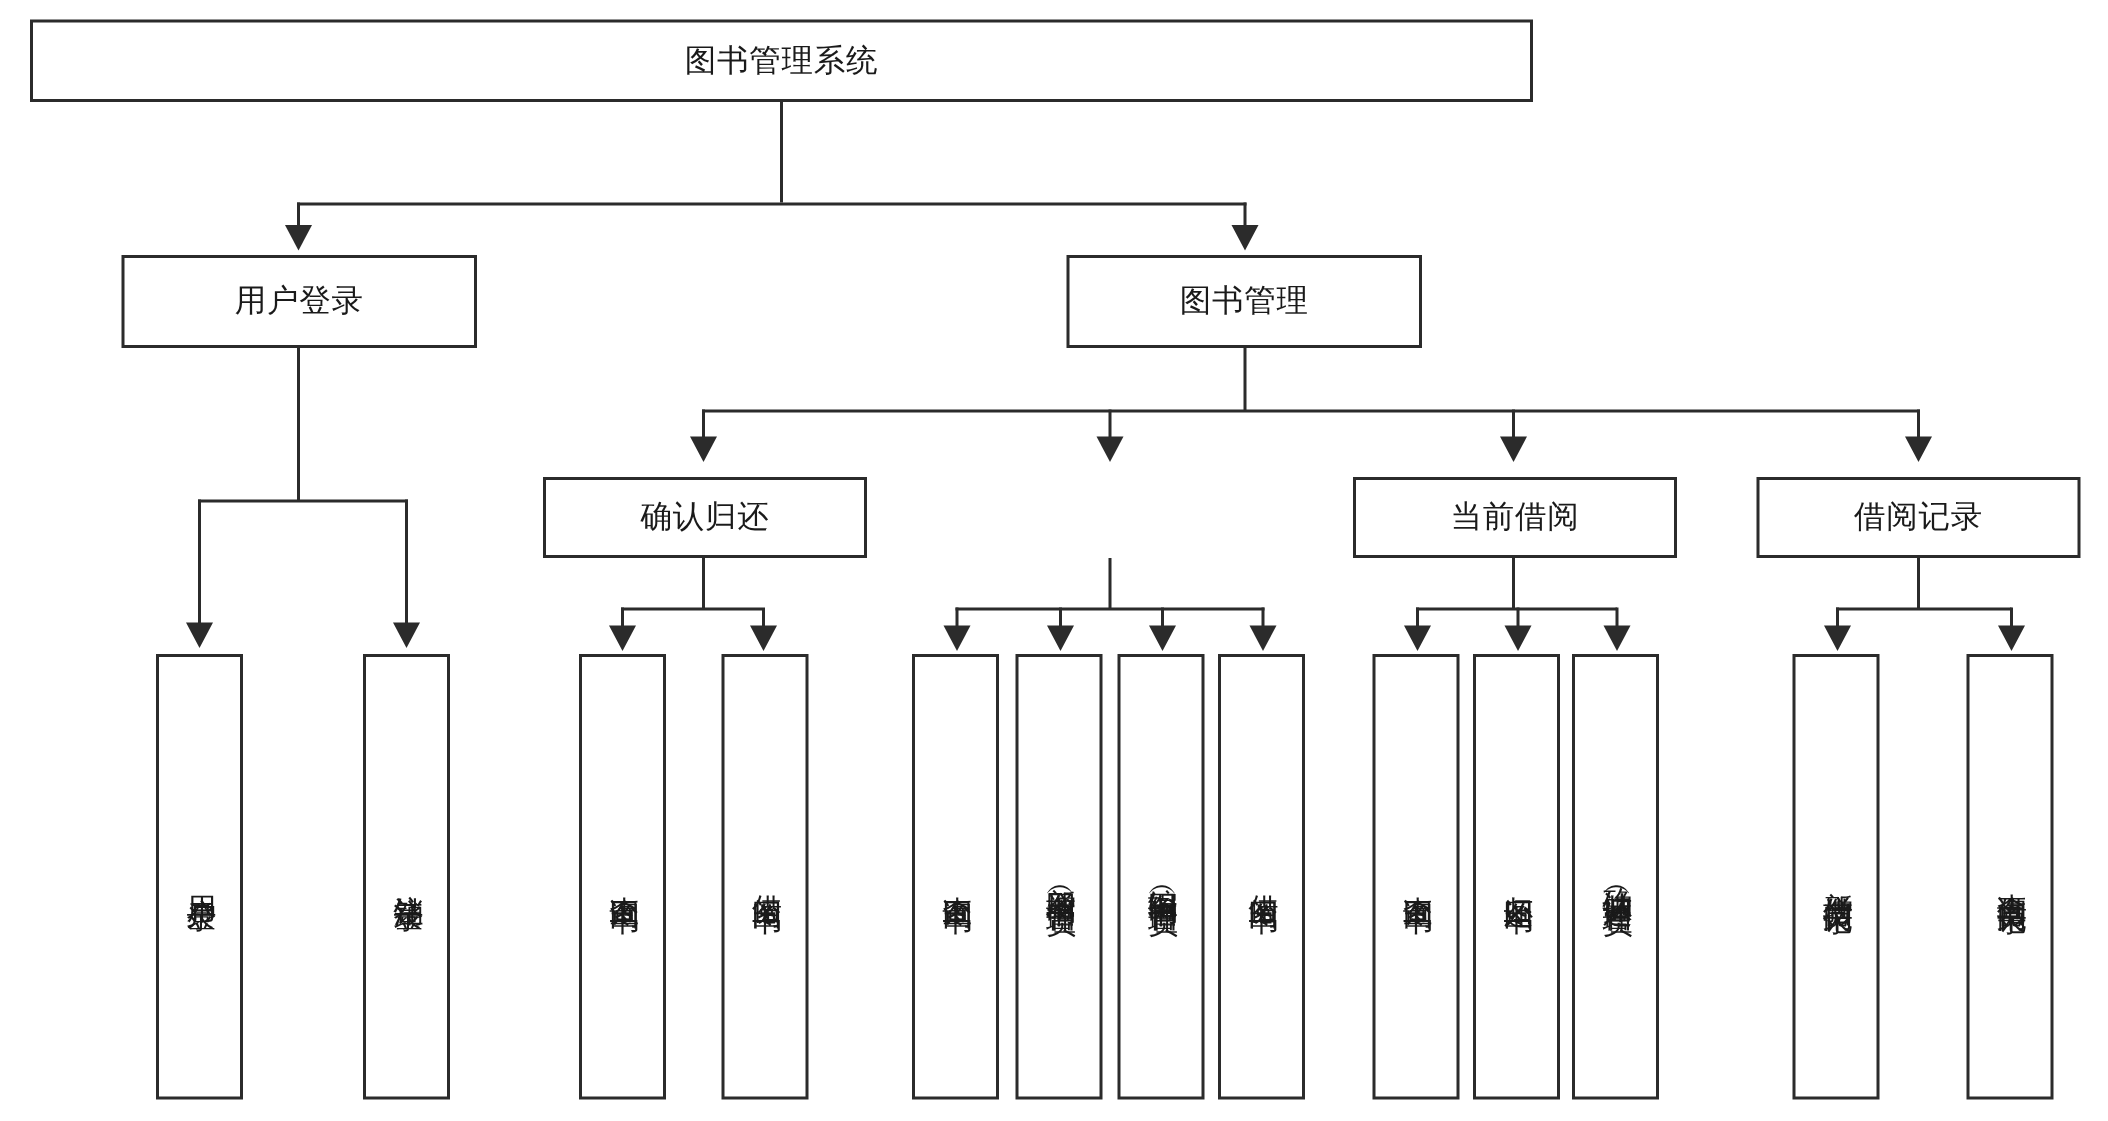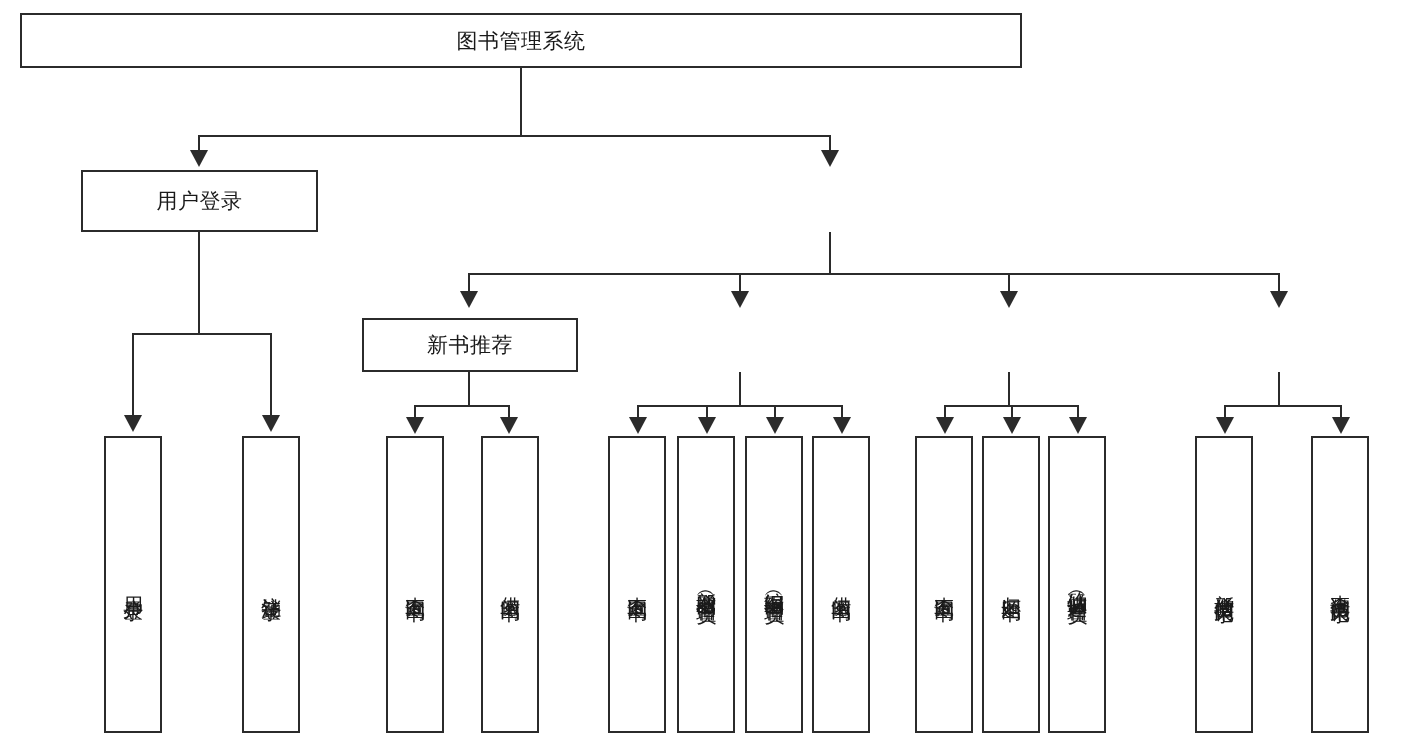--- a/index.html
+++ b/index.html
@@ -98,41 +98,50 @@
 
   <div class="line-v" style="left:198px; top:135px; height:17px;"></div>
   <div class="arrow" style="left:190px; top:150px;"></div>
   <div class="line-v" style="left:829px; top:135px; height:17px;"></div>
   <div class="arrow" style="left:821px; top:150px;"></div>
 
   <div class="node h-node" style="left:81px; top:170px; width:237px; height:62px;">
     <span class="node-label">用户登录</span>
   </div>
 
+  <div class="node h-node" style="left:711px; top:170px; width:237px; height:62px;">
+    <span class="node-label">图书管理</span>
+  </div>
 
   <div class="line-v" style="left:198px; top:232px; height:102px;"></div>
   <div class="line-h" style="left:132px; top:333px; width:140px;"></div>
   <div class="line-v" style="left:132px; top:333px; height:84px;"></div>
   <div class="arrow" style="left:124px; top:415px;"></div>
   <div class="line-v" style="left:270px; top:333px; height:84px;"></div>
   <div class="arrow" style="left:262px; top:415px;"></div>
 
   <div class="line-v" style="left:829px; top:232px; height:42px;"></div>
   <div class="line-h" style="left:468px; top:273px; width:812px;"></div>
   <div class="line-v" style="left:468px; top:273px; height:20px;"></div>
   <div class="arrow" style="left:460px; top:291px;"></div>
   <div class="line-v" style="left:739px; top:273px; height:20px;"></div>
   <div class="arrow" style="left:731px; top:291px;"></div>
   <div class="line-v" style="left:1008px; top:273px; height:20px;"></div>
   <div class="arrow" style="left:1000px; top:291px;"></div>
   <div class="line-v" style="left:1278px; top:273px; height:20px;"></div>
   <div class="arrow" style="left:1270px; top:291px;"></div>
 
   <div class="node h-node" style="left:362px; top:318px; width:216px; height:54px;">
-    <span class="node-label">新书推荐</span>
+    <span class="node-label">确认归还</span>
+  </div>
+  <div class="node h-node" style="left:902px; top:318px; width:216px; height:54px;">
+    <span class="node-label">当前借阅</span>
+  </div>
+  <div class="node h-node" style="left:1171px; top:318px; width:216px; height:54px;">
+    <span class="node-label">借阅记录</span>
   </div>
 
   <div class="line-v" style="left:468px; top:372px; height:34px;"></div>
   <div class="line-h" style="left:414px; top:405px; width:94px;"></div>
   <div class="line-v" style="left:414px; top:405px; height:14px;"></div>
   <div class="arrow" style="left:406px; top:417px;"></div>
   <div class="line-v" style="left:508px; top:405px; height:14px;"></div>
   <div class="arrow" style="left:500px; top:417px;"></div>
 
   <div class="line-v" style="left:739px; top:372px; height:34px;"></div>

